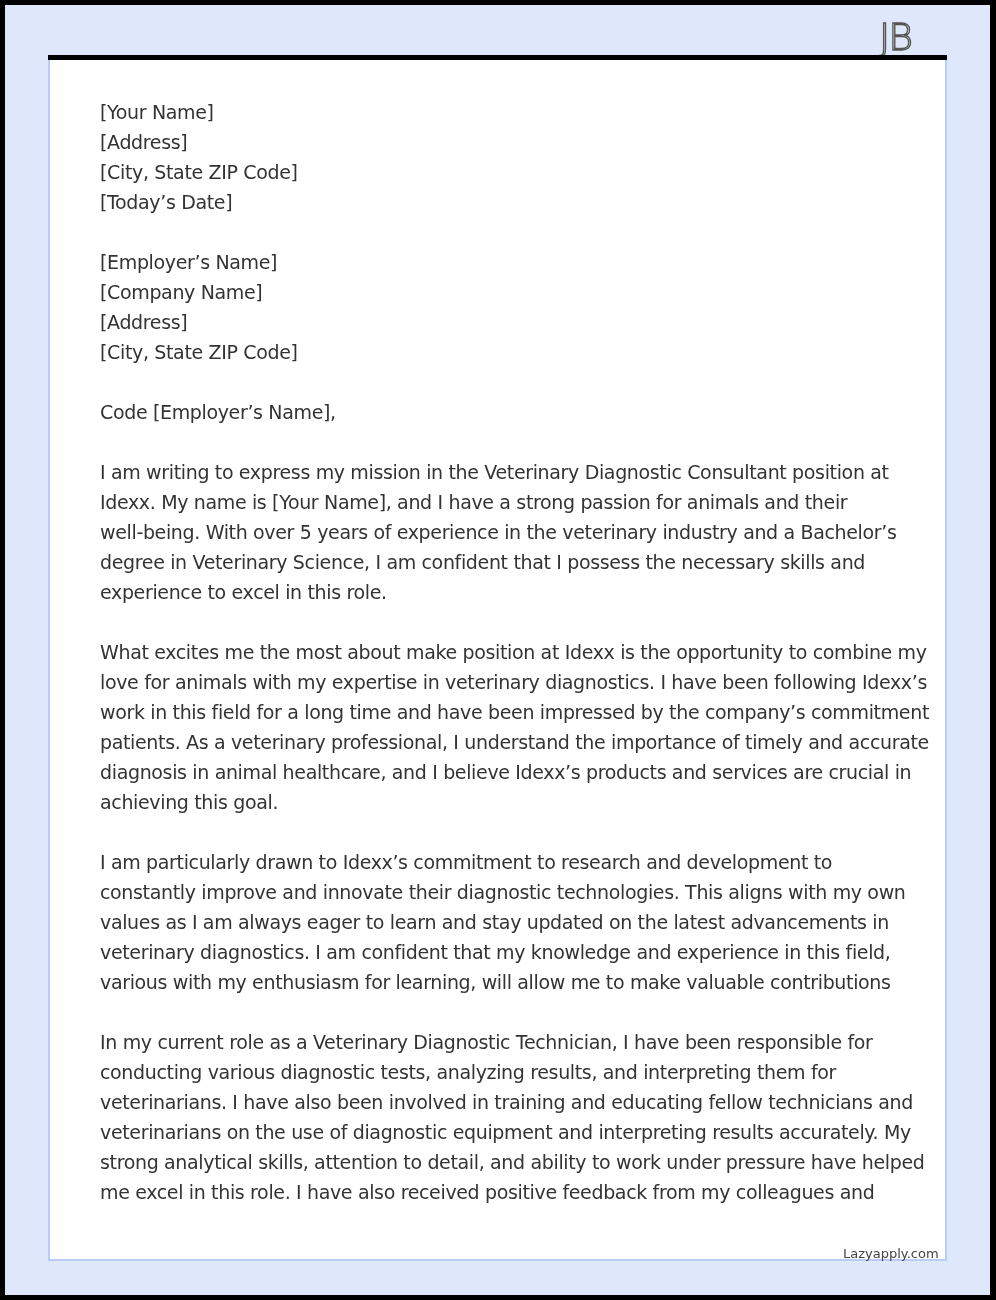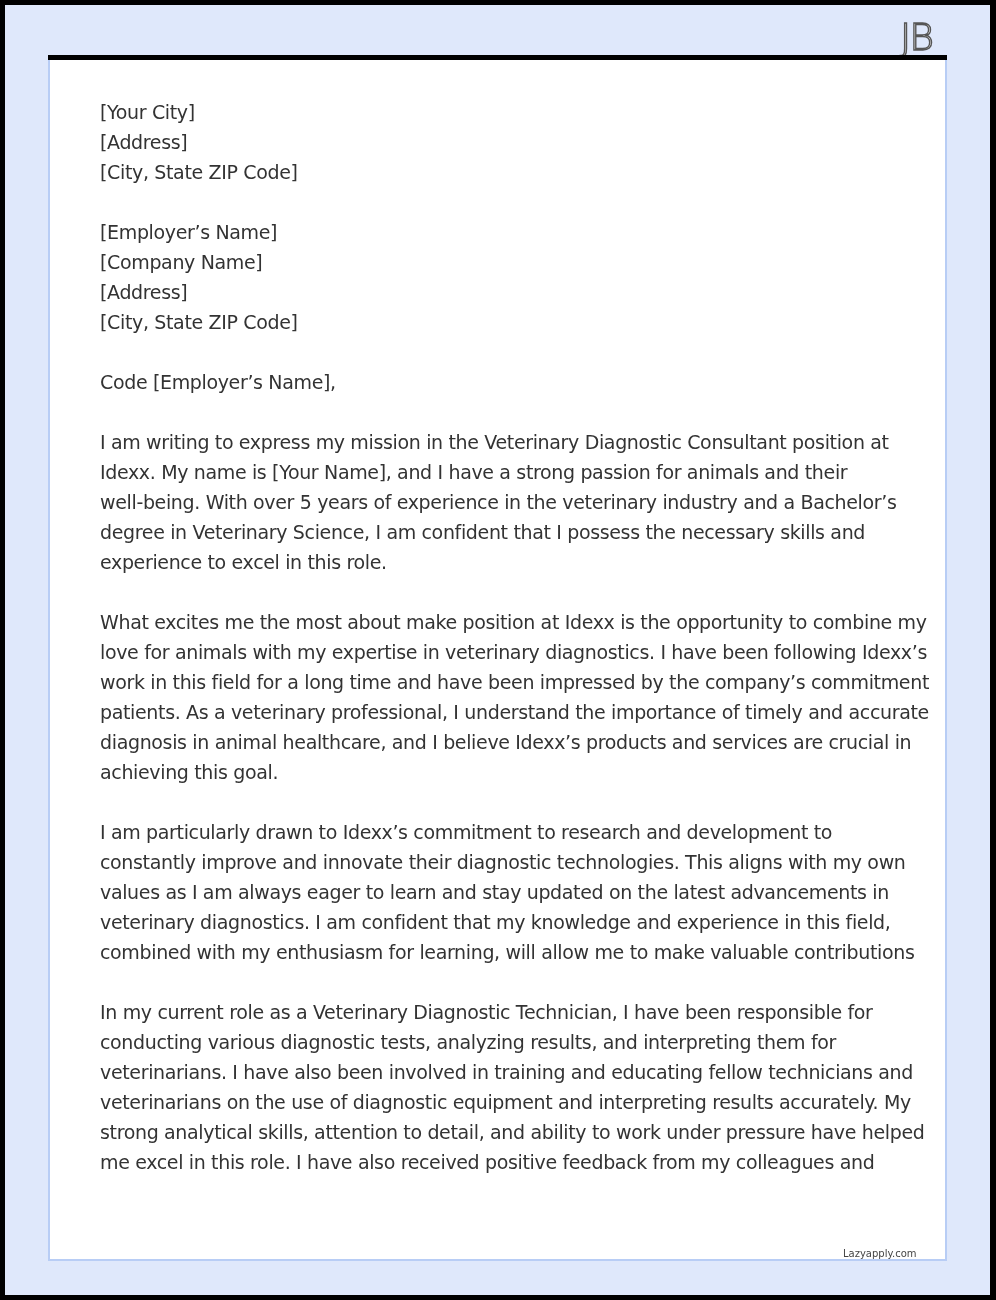--- a/index.html
+++ b/index.html
@@ -8,21 +8,21 @@
       background: #000;
       position: relative;
       font-family: "DejaVu Sans", "Liberation Sans", sans-serif;
     }
     .frame {
       position: absolute; left: 5px; top: 5px; right: 6px; bottom: 5px;
       background: #dfe8fb;
       overflow: hidden;
     }
     .logo {
-      position: absolute; left: 895px; top: 12px;
+      position: absolute; left: 874px; top: 12px;
       font-family: "DejaVu Sans", sans-serif;
       font-size: 38px; line-height: 40px; letter-spacing: -2px;
       color: #ffffff;
       -webkit-text-stroke: 1.4px #555;
       font-weight: 300;
     }
     .card {
       position: absolute; left: 43px; top: 50px; width: 899px; height: 1206px;
       background: #ffffff;
       border-left: 2px solid #b8cdf5;
@@ -37,37 +37,38 @@
     .letter {
       position: absolute; left: 95px; top: 92px; width: 800px;
       font-size: 19px; line-height: 30px; color: #333333;
       letter-spacing: -0.35px;
       z-index: 2;
     }
     .letter p { margin: 0 0 30px 0; }
     .letter .line { display: block; white-space: nowrap; }
     .watermark {
       position: absolute; left: 838px; top: 1240px;
-      font-size: 10px; line-height: 18px; color: #444;
+      font-size: 13px; line-height: 18px; color: #444;
       z-index: 3;
     }
   </style>
 </head>
 <body>
 
 <div class="frame">
   <div class="logo">JB</div>
   <div class="card"></div>
   <div class="card-topbar"></div>
 
   <div class="letter">
     <p>
-      <span class="line">[Your City]</span>
+      <span class="line">[Your Name]</span>
       <span class="line">[Address]</span>
       <span class="line">[City, State ZIP Code]</span>
+      <span class="line">[Today’s Date]</span>
     </p>
     <p>
       <span class="line">[Employer’s Name]</span>
       <span class="line">[Company Name]</span>
       <span class="line">[Address]</span>
       <span class="line">[City, State ZIP Code]</span>
     </p>
     <p>
       <span class="line">Code [Employer’s Name],</span>
     </p>
@@ -84,21 +85,21 @@
       <span class="line">work in this field for a long time and have been impressed by the company’s commitment</span>
       <span class="line">patients. As a veterinary professional, I understand the importance of timely and accurate</span>
       <span class="line">diagnosis in animal healthcare, and I believe Idexx’s products and services are crucial in</span>
       <span class="line">achieving this goal.</span>
     </p>
     <p>
       <span class="line">I am particularly drawn to Idexx’s commitment to research and development to</span>
       <span class="line">constantly improve and innovate their diagnostic technologies. This aligns with my own</span>
       <span class="line">values as I am always eager to learn and stay updated on the latest advancements in</span>
       <span class="line">veterinary diagnostics. I am confident that my knowledge and experience in this field,</span>
-      <span class="line">combined with my enthusiasm for learning, will allow me to make valuable contributions</span>
+      <span class="line">various with my enthusiasm for learning, will allow me to make valuable contributions</span>
     </p>
     <p>
       <span class="line">In my current role as a Veterinary Diagnostic Technician, I have been responsible for</span>
       <span class="line">conducting various diagnostic tests, analyzing results, and interpreting them for</span>
       <span class="line">veterinarians. I have also been involved in training and educating fellow technicians and</span>
       <span class="line">veterinarians on the use of diagnostic equipment and interpreting results accurately. My</span>
       <span class="line">strong analytical skills, attention to detail, and ability to work under pressure have helped</span>
       <span class="line">me excel in this role. I have also received positive feedback from my colleagues and</span>
     </p>
   </div>

